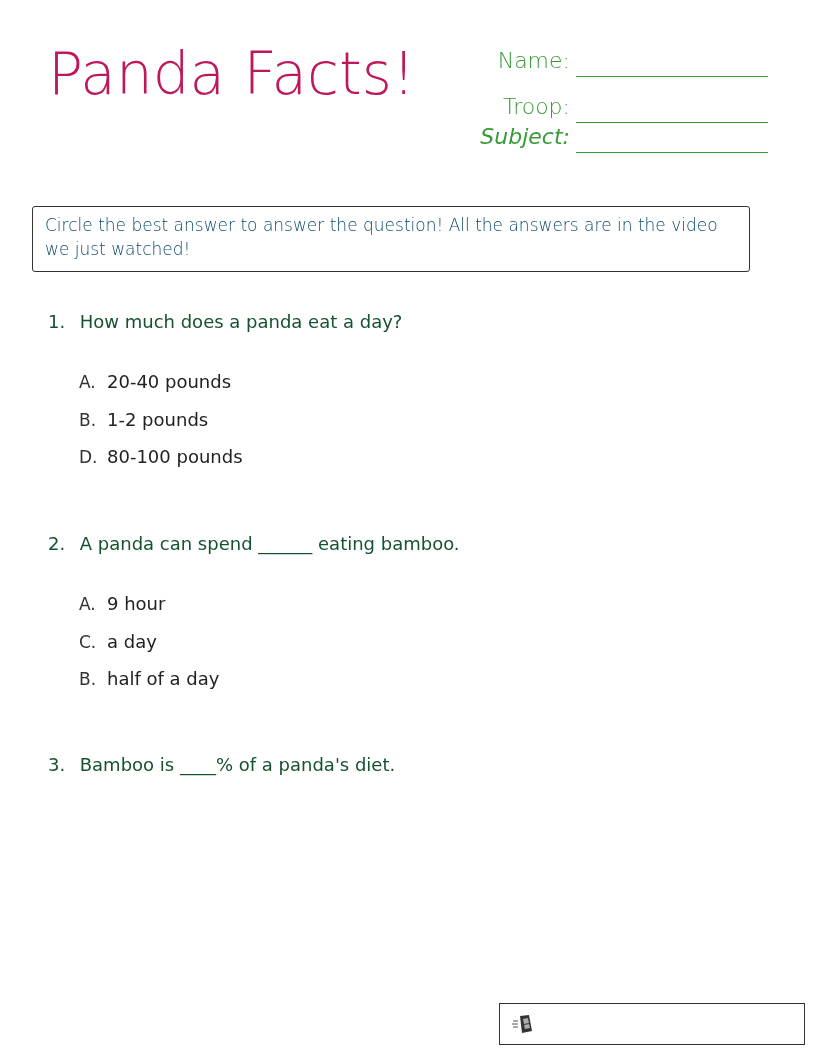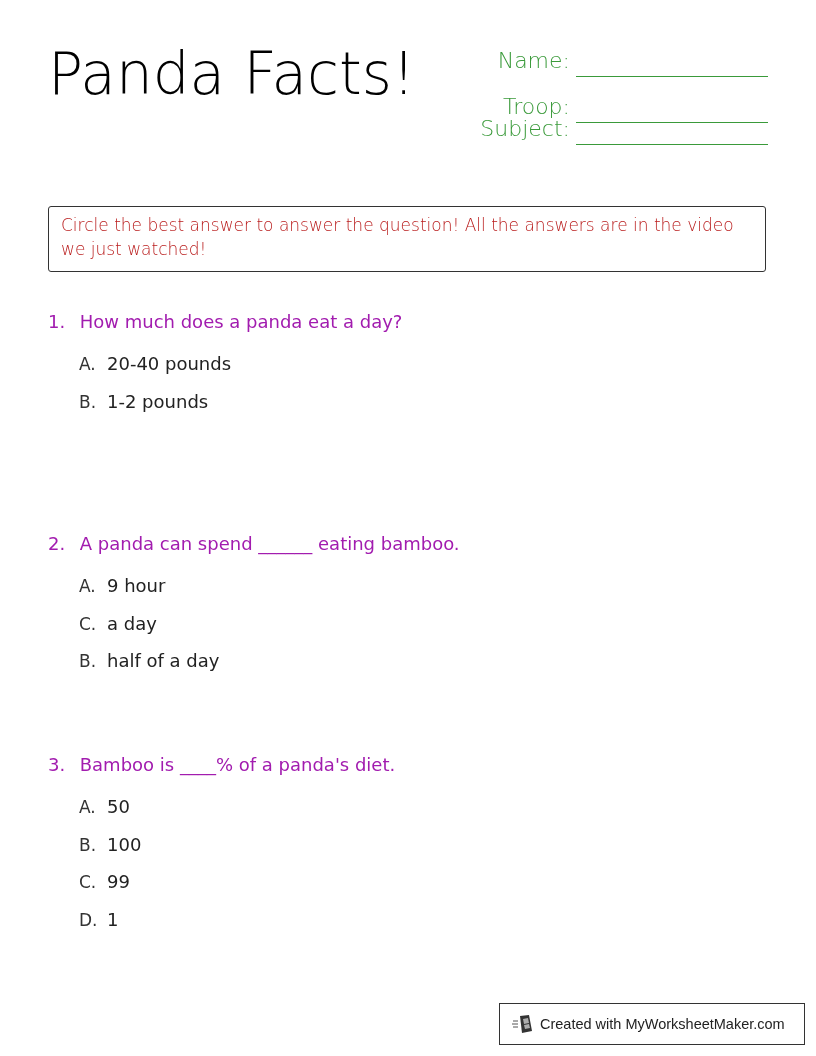--- a/index.html
+++ b/index.html
@@ -1,33 +1,33 @@
 <!DOCTYPE html>
 <html><head>
   <meta charset="utf-8">
   <style>
     html, body { margin: 0; padding: 0; background: #ffffff; }
     body { width: 816px; height: 1056px; position: relative; overflow: hidden;
            font-family: "DejaVu Sans", sans-serif; color: #222; }
     .title { position: absolute; left: 48px; top: 40px; font-size: 58px; font-weight: 300;
-             letter-spacing: 0px; color: #000000; font-family: "DejaVu Sans", sans-serif; }
+             letter-spacing: 0px; color: #be185d; font-family: "DejaVu Sans", sans-serif; }
     .fields { position: absolute; left: 480px; top: 46px; width: 290px; }
     .field { position: absolute; height: 30px; width: 290px; }
     .field-label { position: absolute; right: 200px; top: 2px; font-size: 22px; color: #3a9a3a;
                    white-space: nowrap; font-family: "DejaVu Sans", sans-serif; font-weight: 300; }
     .field-line { position: absolute; left: 96px; width: 192px; top: 30px; height: 0;
                   border-bottom: 1.5px solid #3a9a3a; }
-    .instructions { position: absolute; left: 48px; top: 206px; width: 718px; height: 66px;
+    .instructions { position: absolute; left: 32px; top: 206px; width: 718px; height: 66px;
                     border: 1.5px solid #333; border-radius: 3px; box-sizing: border-box;
-                    padding: 6px 12px; font-size: 17px; line-height: 24px; color: #b91c1c;
+                    padding: 6px 12px; font-size: 17px; line-height: 24px; color: #0c4a6e;
                     font-weight: 300; }
     .question { position: absolute; left: 48px; width: 700px; }
-    .q-stem { font-size: 18px; color: #a21caf; height: 28px; line-height: 28px; white-space: nowrap; }
+    .q-stem { font-size: 18px; color: #14532d; height: 28px; line-height: 28px; white-space: nowrap; }
     .q-num { display: inline-block; width: 26px; }
-    .choices { margin-top: 16px; margin-left: 31px; }
+    .choices { margin-top: 34px; margin-left: 31px; }
     .choice { height: 37.5px; line-height: 24px; font-size: 18px; white-space: nowrap; }
     .choice-letter { display: inline-block; width: 28px; color: #333; font-size: 17px; }
     .footer { position: absolute; left: 499px; top: 1003px; width: 306px; height: 42px;
               border: 1.5px solid #333; box-sizing: border-box; display: flex;
               align-items: center; padding-left: 12px; font-family: "Liberation Sans", sans-serif;
               font-size: 14.5px; color: #222; }
     .footer-icon { width: 22px; height: 22px; margin-right: 6px; }
   </style>
 </head>
 <body>
@@ -36,66 +36,60 @@
 
 <div class="fields">
   <div class="field" style="top:0px;">
     <span class="field-label">Name:</span>
     <div class="field-line"></div>
   </div>
   <div class="field" style="top:46px;">
     <span class="field-label">Troop:</span>
     <div class="field-line"></div>
   </div>
-  <div class="field" style="top:68px;">
+  <div class="field" style="top:76px;font-style:italic;">
     <span class="field-label">Subject:</span>
     <div class="field-line"></div>
   </div>
 </div>
 
 <div class="instructions">Circle the best answer to answer the question! All the answers are in the video we just watched!</div>
 
 <div class="question" style="top:308px;">
   <div class="q-stem">
     <span class="q-num">1.</span>
     <span>How much does a panda eat a day?</span>
   </div>
   <div class="choices">
     <div class="choice"><span class="choice-letter">A.</span><span>20-40 pounds</span></div>
     <div class="choice"><span class="choice-letter">B.</span><span>1-2 pounds</span></div>
+    <div class="choice"><span class="choice-letter">D.</span><span>80-100 pounds</span></div>
   </div>
 </div>
 
 <div class="question" style="top:530px;">
   <div class="q-stem">
     <span class="q-num">2.</span>
     <span>A panda can spend ______ eating bamboo.</span>
   </div>
   <div class="choices">
     <div class="choice"><span class="choice-letter">A.</span><span>9 hour</span></div>
     <div class="choice"><span class="choice-letter">C.</span><span>a day</span></div>
     <div class="choice"><span class="choice-letter">B.</span><span>half of a day</span></div>
   </div>
 </div>
 
 <div class="question" style="top:751px;">
   <div class="q-stem">
     <span class="q-num">3.</span>
     <span>Bamboo is ____% of a panda's diet.</span>
   </div>
-  <div class="choices">
-    <div class="choice"><span class="choice-letter">A.</span><span>50</span></div>
-    <div class="choice"><span class="choice-letter">B.</span><span>100</span></div>
-    <div class="choice"><span class="choice-letter">C.</span><span>99</span></div>
-    <div class="choice"><span class="choice-letter">D.</span><span>1</span></div>
-  </div>
 </div>
 
 <div class="footer">
   <svg class="footer-icon" viewBox="0 0 22 22">
     <line x1="1" y1="8" x2="6" y2="8" stroke="#555" stroke-width="1"></line>
     <line x1="0" y1="11" x2="6" y2="11" stroke="#555" stroke-width="1"></line>
     <line x1="1" y1="14" x2="6" y2="14" stroke="#555" stroke-width="1"></line>
     <path d="M8 3 L17 2 L20 18 L10 20 Z" fill="#333"></path>
     <path d="M11 6 L16 5 L17 10 L12 11 Z M12 12 L17 11 L18 15 L13 16 Z" fill="#fff" opacity="0.6"></path>
   </svg>
-  <span>Created with MyWorksheetMaker.com</span>
 </div>
 
 </body></html>

